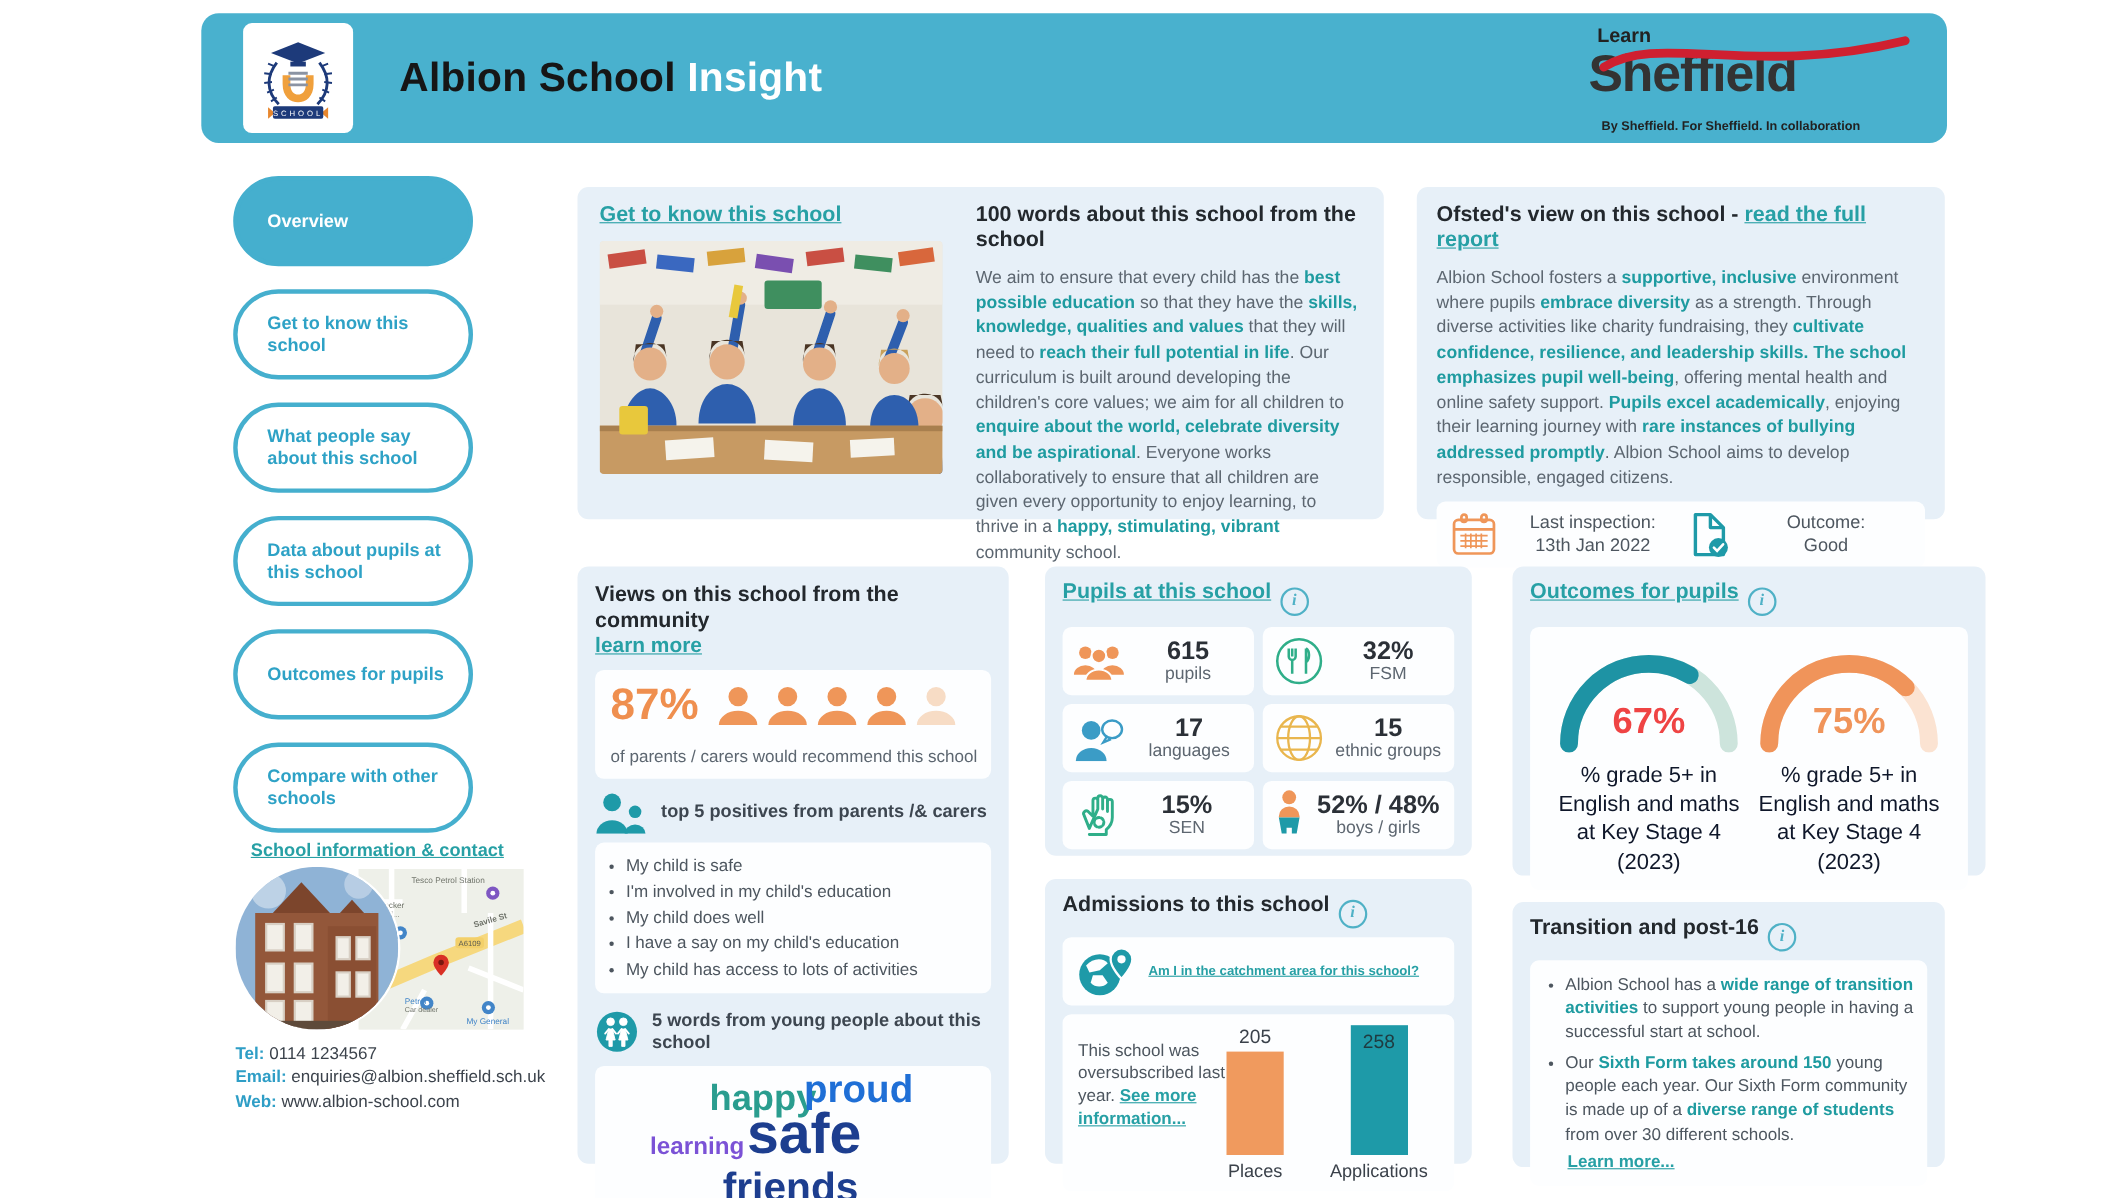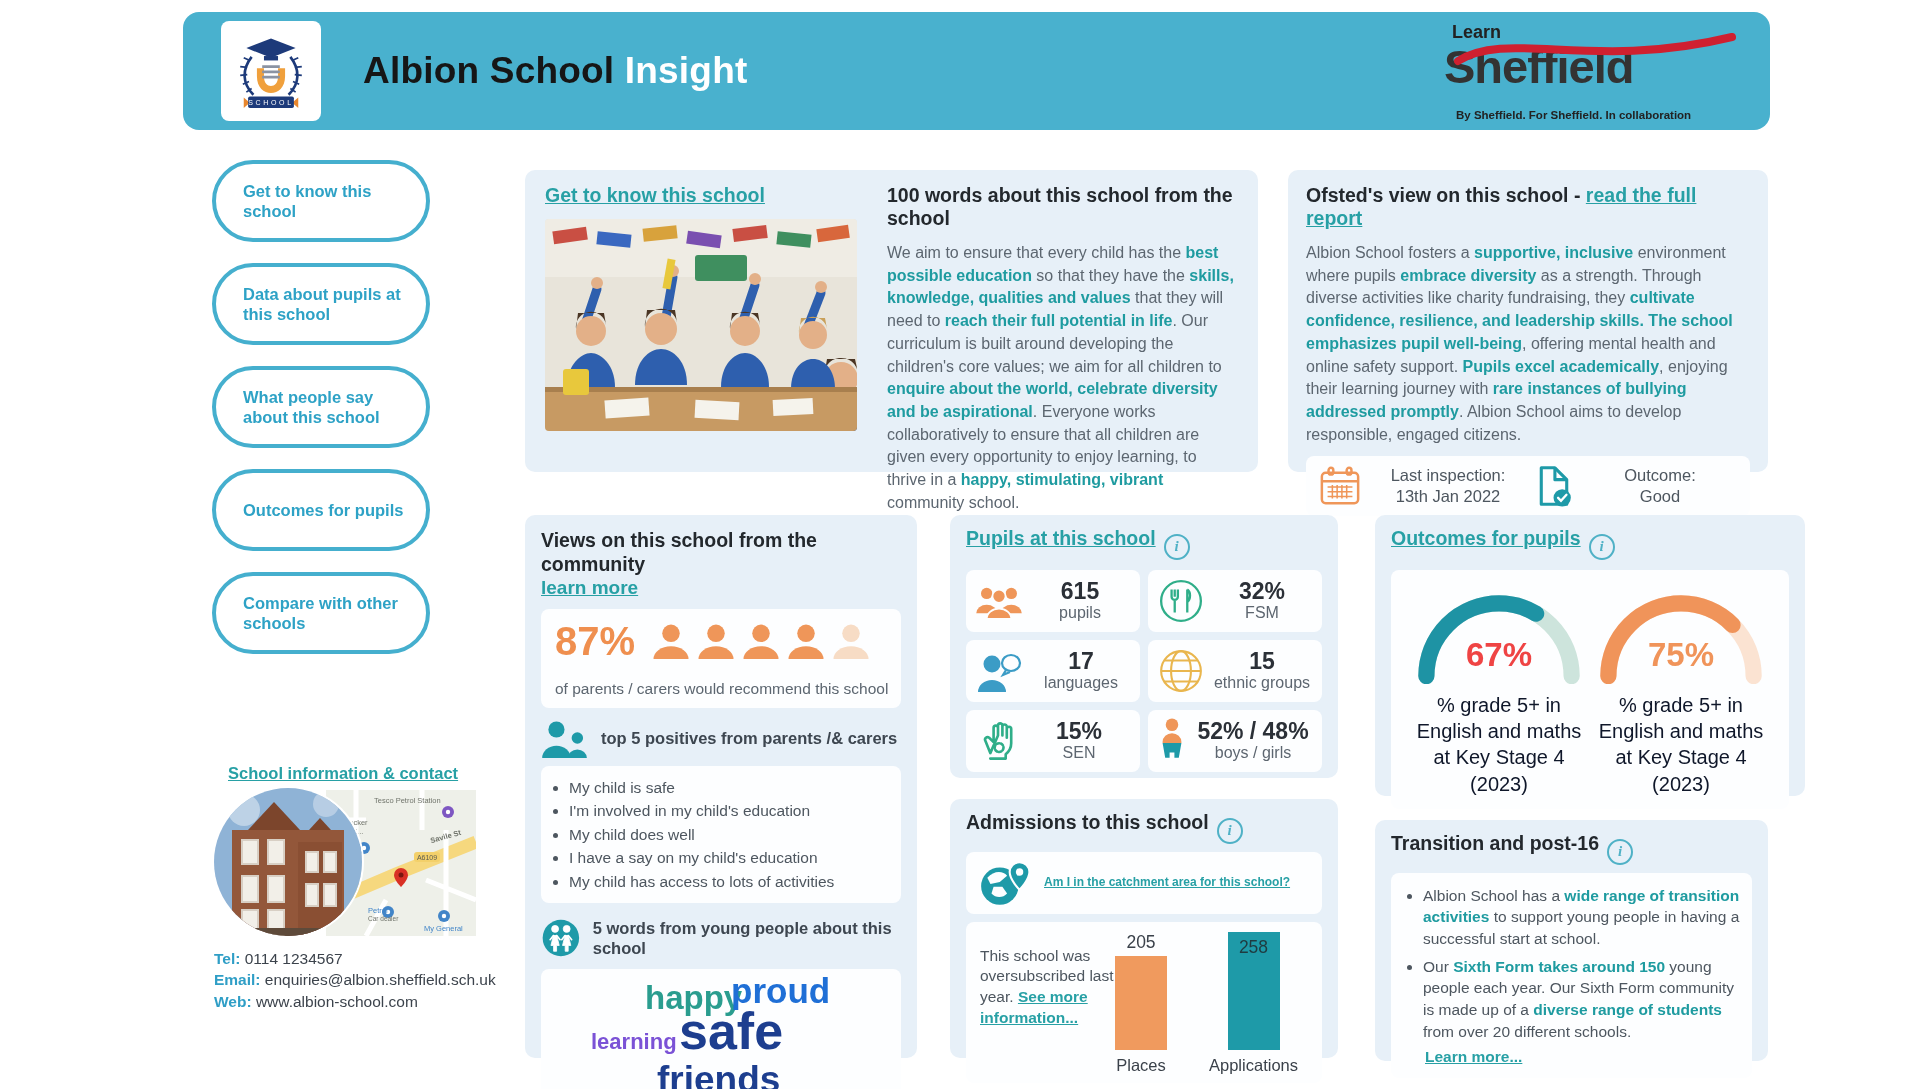--- a/index.html
+++ b/index.html
@@ -147,28 +147,31 @@
       <span class="ls-learn">Learn</span>
       <span class="ls-name">Sheffield</span>
       <svg class="ls-swoosh" viewBox="0 0 298 46">
         <path d="M16 36 C66 4 150 46 290 12" stroke="#cf2030" stroke-width="8" fill="none" stroke-linecap="round"></path>
       </svg>
       <span class="ls-tag">By Sheffield. For Sheffield. In collaboration</span>
     </div>
   </div>
 
   <div class="nav">
+    <div class="pill active">
+        <span>Overview</span>
+      </div>
     <div class="pill">
         <span>Get to know this school</span>
       </div>
     <div class="pill">
+        <span>What people say about this school</span>
+      </div>
+    <div class="pill">
         <span>Data about pupils at this school</span>
-      </div>
-    <div class="pill">
-        <span>What people say about this school</span>
       </div>
     <div class="pill">
         <span>Outcomes for pupils</span>
       </div>
     <div class="pill">
         <span>Compare with other schools</span>
       </div>
   </div>
 
   <a class="info-link link">School information &amp; contact</a>
@@ -552,19 +555,19 @@
         <div class="gauge-label">% grade 5+ in English and maths at Key Stage 4 (2023)</div>
       </div>
     </div>
   </div>
 
   <div class="panel" id="panel-trans">
     <span class="h-dark">Transition and post-16</span><span class="info-i">i</span>
     <div class="card trans-card">
       <ul>
         <li><span>Albion School has a </span><span class="hl">wide range of transition activities</span><span> to support young people in having a successful start at school.</span></li>
-        <li><span>Our </span><span class="hl">Sixth Form takes around 150</span><span> young people each year. Our Sixth Form community is made up of a </span><span class="hl">diverse range of students</span><span> from over 20 different schools.</span></li>
+        <li><span>Our </span><span class="hl">Sixth Form takes around 150</span><span> young people each year. Our Sixth Form community is made up of a </span><span class="hl">diverse range of students</span><span> from over 30 different schools.</span></li>
       </ul>
       <a class="link">Learn more...</a>
     </div>
   </div>
 
 </div>
 
 </body></html>

